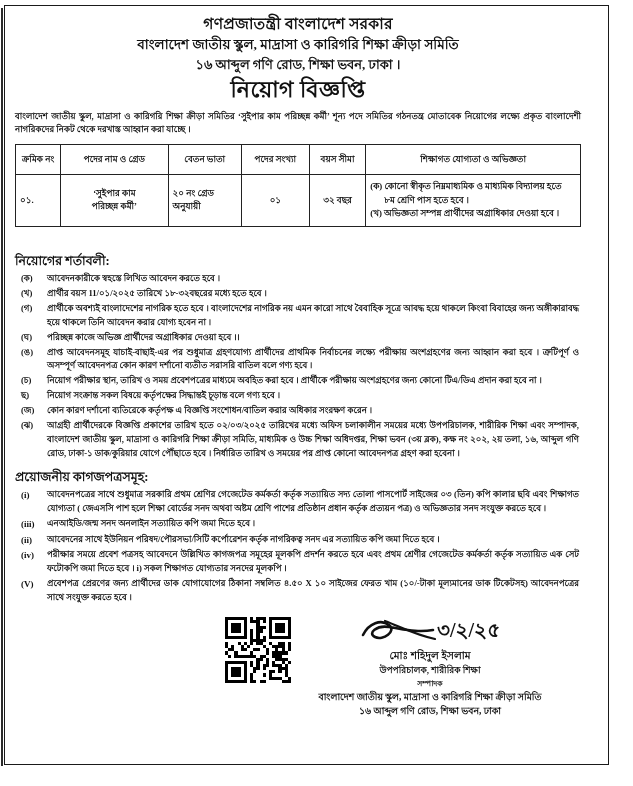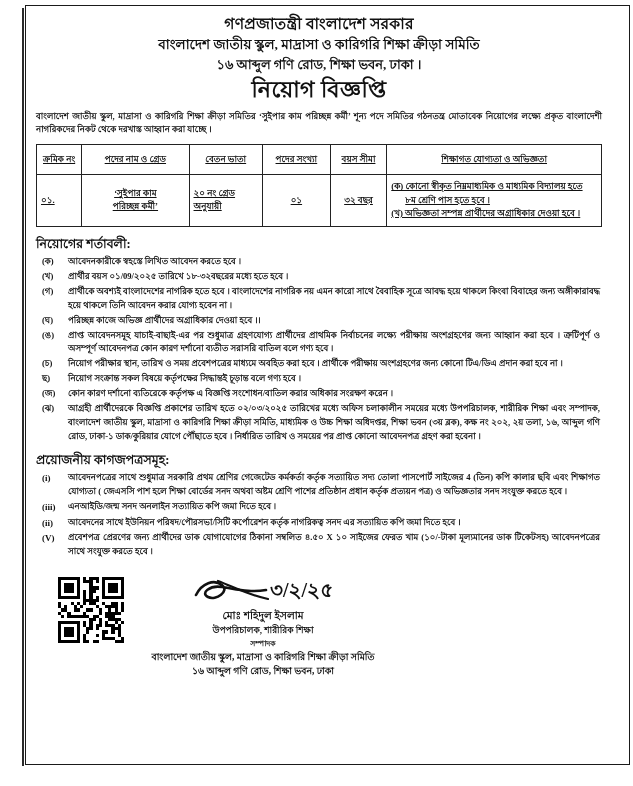--- a/index.html
+++ b/index.html
@@ -10,21 +10,21 @@
   }
   body {
     width: 633px; height: 786px;
     font-family: "Liberation Serif", "DejaVu Serif", serif;
     color: #111111;
     overflow: hidden;
     position: relative;
   }
   .page {
     position: absolute;
-    left: 25px; top: 5px;
+    left: 4px; top: 5px;
     width: 605px; height: 760px;
     border: 1px solid #1a1a1a;
     background: #ffffff;
     padding: 8px 27px 6px 10px;
   }
   .page::before {
     content: "";
     position: absolute;
     left: -4px; top: 2px;
     width: 2px; height: 758px;
@@ -73,22 +73,21 @@
     line-height: 1.55;
     text-align: justify;
     margin: 0 0 7px 0;
     font-weight: bold;
   }
 
   
   table.jobs {
     width: 100%;
     border-collapse: collapse;
-    margin-bottom: 9px;
-    text-decoration: underline;
+    margin-bottom: 26px;
   }
   table.jobs th, table.jobs td {
     border: 1px solid #222;
     padding: 3px 4px;
     font-size: 8.8px;
     font-weight: bold;
     vertical-align: middle;
   }
   table.jobs th {
     text-align: center;
@@ -140,23 +139,23 @@
   }
   ul.conds > li .bd, ul.docs > li .bd {
     flex: 1 1 auto;
     text-align: justify;
     padding-right: 2px;
   }
 
   
   .footer {
     display: flex;
-    justify-content: flex-start;
+    justify-content: flex-end;
     align-items: flex-start;
-    margin-top: 14px;
+    margin-top: 8px;
   }
   .qr-wrap { padding-left: 22px; padding-top: 4px; }
   .qr {
     width: 66px; height: 66px;
     display: grid;
     grid-template-columns: repeat(21, 1fr);
     grid-template-rows: repeat(21, 1fr);
     background: #fff;
   }
   .qr i { background: #000; }
@@ -238,21 +237,21 @@
   </table>
 
   <div class="sec-h">নিয়োগের শর্তাবলী:</div>
   <ul class="conds">
     <li>
         <span class="mk">(ক)</span>
         <span class="bd">আবেদনকারীকে স্বহস্তে লিখিত আবেদন করতে হবে ।</span>
       </li>
     <li>
         <span class="mk">(খ)</span>
-        <span class="bd">প্রার্থীর বয়স ০১/09/২০২৫ তারিখে ১৮-৩২বছরের মধ্যে হতে হবে ।</span>
+        <span class="bd">প্রার্থীর বয়স 11/০১/২০২৫ তারিখে ১৮-৩২বছরের মধ্যে হতে হবে ।</span>
       </li>
     <li>
         <span class="mk">(গ)</span>
         <span class="bd">প্রার্থীকে অবশ্যই বাংলাদেশের নাগরিক হতে হবে । বাংলাদেশের নাগরিক নয় এমন কারো সাথে বৈবাহিক সূত্রে আবদ্ধ হয়ে থাকলে কিংবা বিবাহের জন্য অঙ্গীকারাবদ্ধ হয়ে থাকলে তিনি আবেদন করার যোগ্য হবেন না ।</span>
       </li>
     <li>
         <span class="mk">(ঘ)</span>
         <span class="bd">পরিচ্ছন্ন কাজে অভিজ্ঞ প্রার্থীদের অগ্রাধিকার দেওয়া হবে ।।</span>
       </li>
     <li>
@@ -274,29 +273,33 @@
     <li>
         <span class="mk">(ঝ)</span>
         <span class="bd">আগ্রহী প্রার্থীদেরকে বিজ্ঞপ্তি প্রকাশের তারিখ হতে ০২/০৩/২০২৫ তারিখের মধ্যে অফিস চলাকালীন সময়ের মধ্যে উপপরিচালক,  শারীরিক শিক্ষা এবং সম্পাদক, বাংলাদেশ জাতীয় স্কুল, মাদ্রাসা ও কারিগরি শিক্ষা ক্রীড়া সমিতি, মাধ্যমিক ও উচ্চ শিক্ষা অধিদপ্তর, শিক্ষা ভবন (৩য় ব্লক), কক্ষ নং ২০২, ২য় তলা, ১৬, আব্দুল গণি রোড, ঢাকা-১ ডাক/কুরিয়ার যোগে পৌঁছাতে হবে । নির্ধারিত তারিখ ও সময়ের পর প্রাপ্ত কোনো আবেদনপত্র গ্রহণ করা হবেনা ।</span>
       </li>
   </ul>
 
   <div class="sec-h">প্রয়োজনীয় কাগজপত্রসমূহ:</div>
   <ul class="docs">
     <li>
         <span class="mk">(i)</span>
-        <span class="bd">আবেদনপত্রের সাথে শুধুমাত্র সরকারি প্রথম শ্রেণির গেজেটেড কর্মকর্তা কর্তৃক সত্যায়িত সদ্য তোলা পাসপোর্ট সাইজের 4 (তিন) কপি কালার ছবি এবং শিক্ষাগত যোগ্যতা ( জেএসসি পাশ হলে শিক্ষা বোর্ডের সনদ অথবা অষ্টম শ্রেণি পাশের প্রতিষ্ঠান প্রধান কর্তৃক প্রত্যয়ন পত্র) ও অভিজ্ঞতার সনদ সংযুক্ত করতে হবে ।</span>
+        <span class="bd">আবেদনপত্রের সাথে শুধুমাত্র সরকারি প্রথম শ্রেণির গেজেটেড কর্মকর্তা কর্তৃক সত্যায়িত সদ্য তোলা পাসপোর্ট সাইজের ০৩ (তিন) কপি কালার ছবি এবং শিক্ষাগত যোগ্যতা ( জেএসসি পাশ হলে শিক্ষা বোর্ডের সনদ অথবা অষ্টম শ্রেণি পাশের প্রতিষ্ঠান প্রধান কর্তৃক প্রত্যয়ন পত্র) ও অভিজ্ঞতার সনদ সংযুক্ত করতে হবে ।</span>
       </li>
     <li>
         <span class="mk">(iii)</span>
         <span class="bd">এনআইডি/জন্ম সনদ অনলাইন সত্যায়িত কপি জমা দিতে হবে ।</span>
       </li>
     <li>
         <span class="mk">(ii)</span>
         <span class="bd">আবেদনের সাথে ইউনিয়ন পরিষদ/পৌরসভা/সিটি কর্পোরেশন কর্তৃক নাগরিকত্ব সনদ এর সত্যায়িত কপি জমা দিতে হবে ।</span>
+      </li>
+    <li>
+        <span class="mk">(iv)</span>
+        <span class="bd">পরীক্ষার সময়ে প্রবেশ পত্রসহ আবেদনে উল্লিখিত কাগজপত্র সমূহের মূলকপি প্রদর্শন করতে হবে এবং প্রথম শ্রেণীর গেজেটেড কর্মকর্তা কর্তৃক সত্যায়িত এক সেট ফটোকপি জমা দিতে হবে । i) সকল শিক্ষাগত যোগ্যতার সনদের মূলকপি ।</span>
       </li>
     <li>
         <span class="mk">(V)</span>
         <span class="bd">প্রবেশপত্র প্রেরণের জন্য প্রার্থীদের ডাক যোগাযোগের ঠিকানা সম্বলিত ৪.৫০ X ১০ সাইজের ফেরত খাম (১০/-টাকা মূল্যমানের ডাক টিকেটসহ) আবেদনপত্রের সাথে সংযুক্ত করতে হবে ।</span>
       </li>
   </ul>
 
   <div class="footer">
     <div class="qr-wrap">
       <div class="qr" id="qr">

